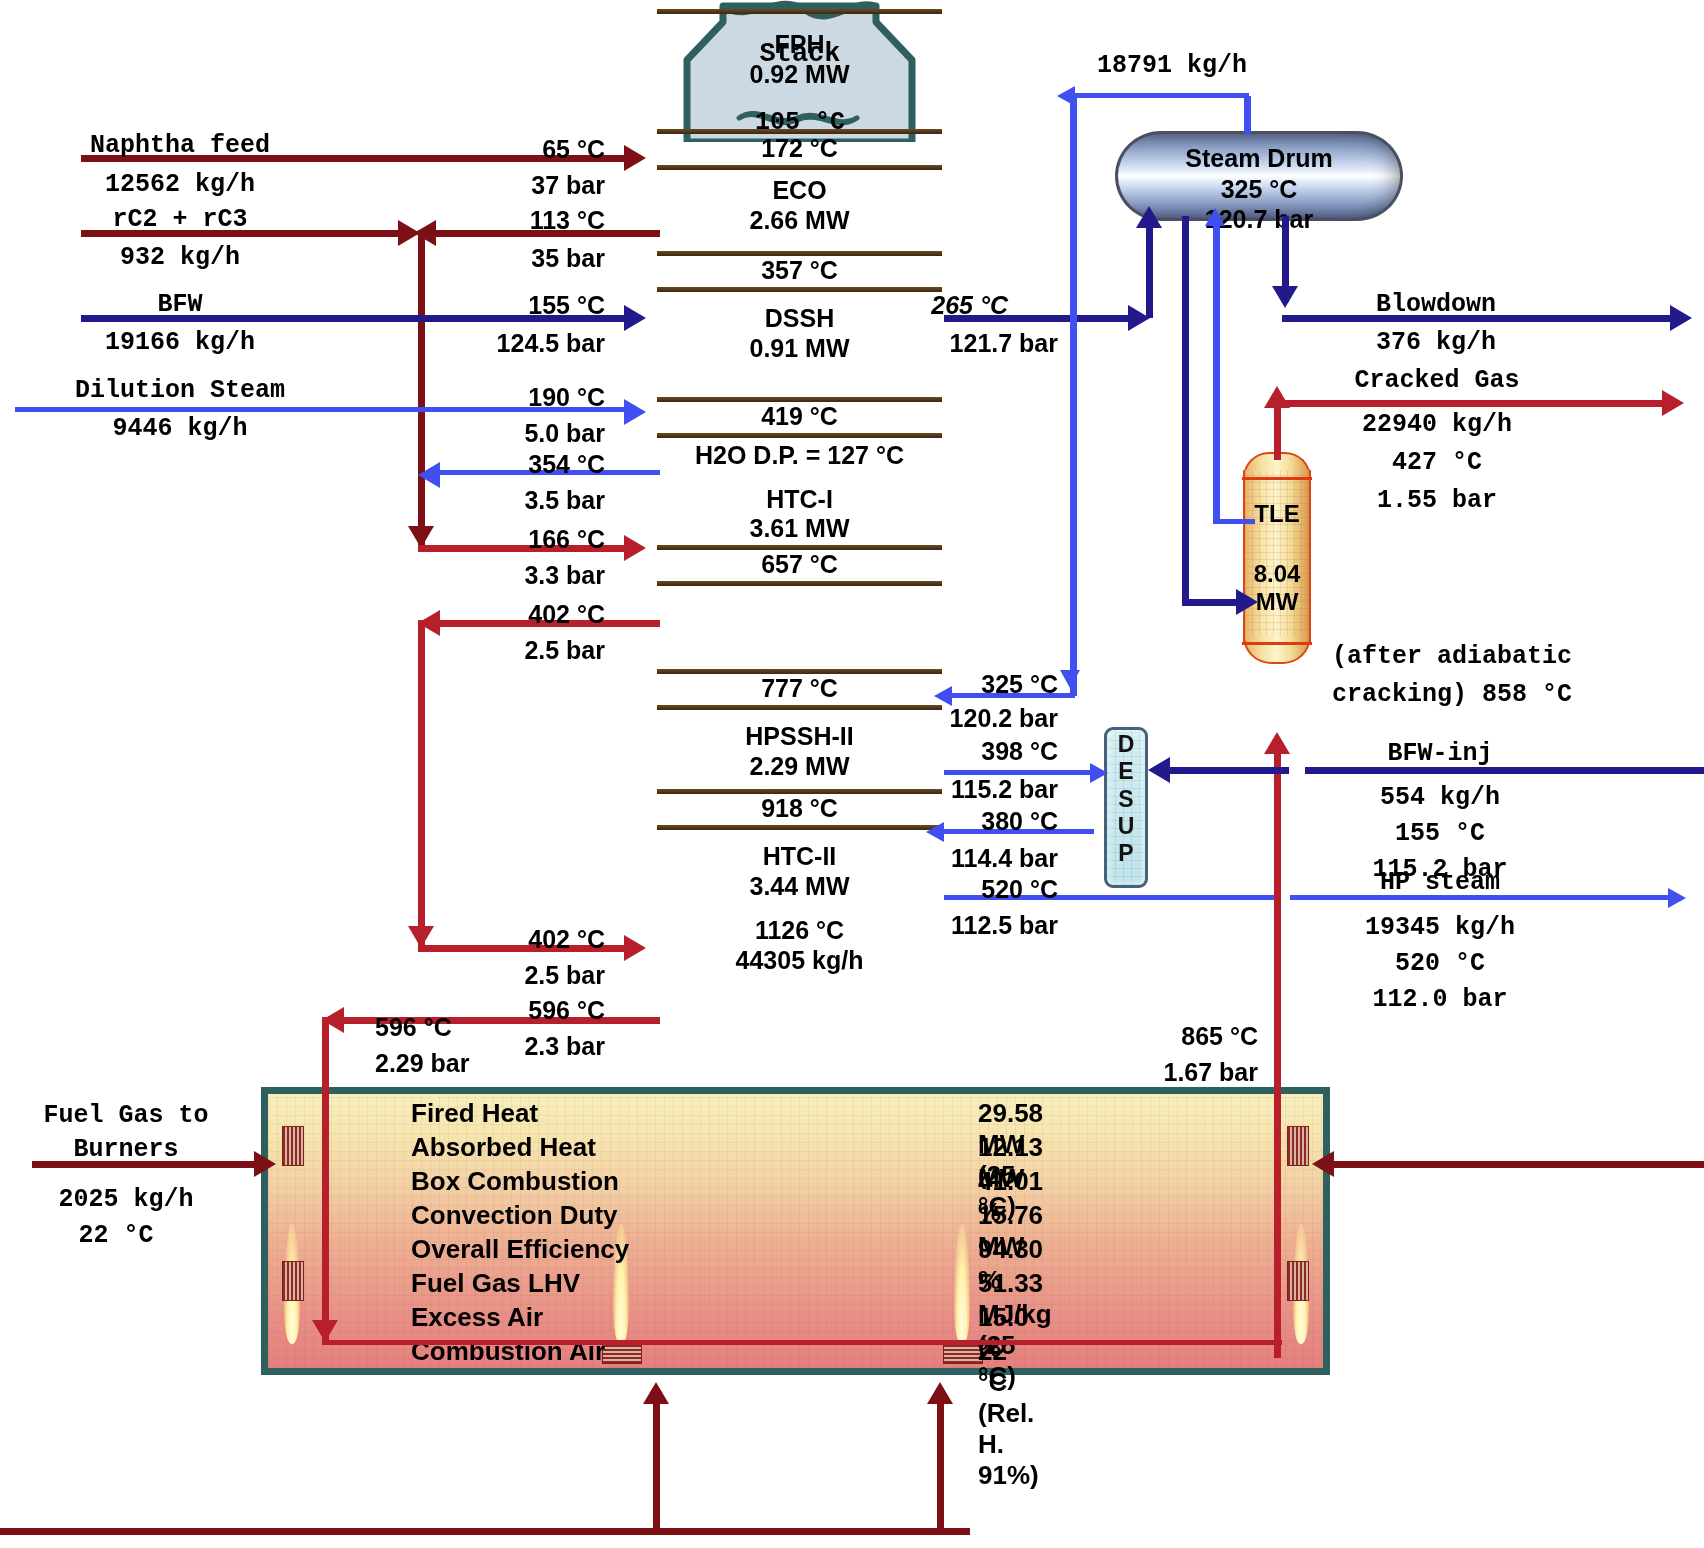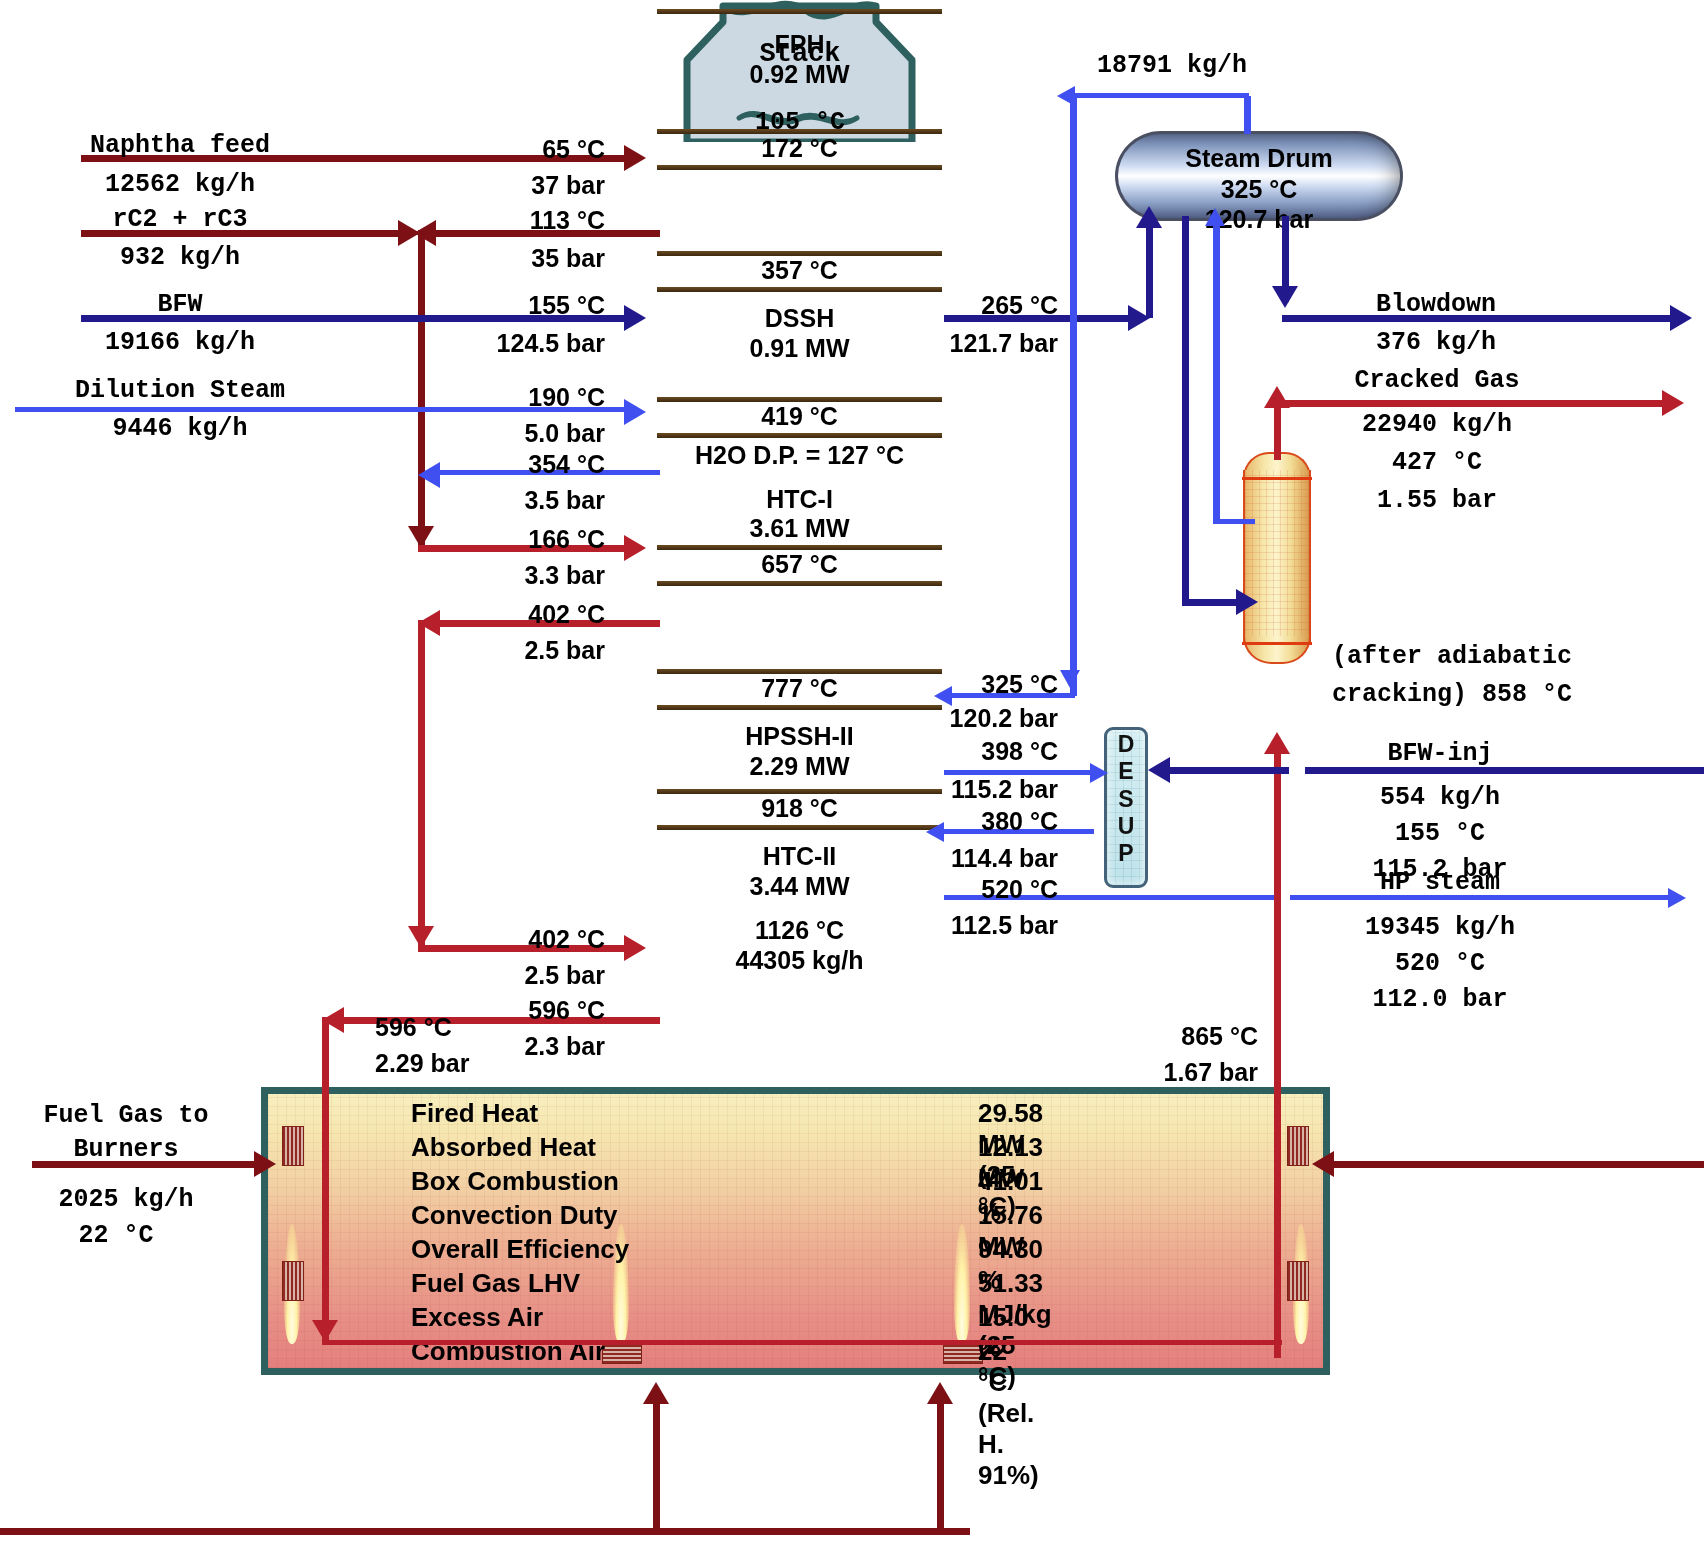--- a/index.html
+++ b/index.html
@@ -182,20 +182,24 @@
     <div class="coilDiv" style="top:669px"></div>
     <div class="coilDiv" style="top:705px"></div>
     <div class="coilDiv" style="top:789px"></div>
     <div class="coilDiv" style="top:825px"></div>
 
     <div class="sectLbl" style="top:30px">
       <div>FPH</div>
       <div>0.92 MW</div>
     </div>
     <div class="sectLbl" style="top:134px">172 °C</div>
+    <div class="sectLbl" style="top:176px">
+      <div>ECO</div>
+      <div>2.66 MW</div>
+    </div>
     <div class="sectLbl" style="top:256px">357 °C</div>
     <div class="sectLbl" style="top:304px">
       <div>DSSH</div>
       <div>0.91 MW</div>
     </div>
     <div class="sectLbl" style="top:402px">419 °C</div>
     <div class="sectLbl" style="top:441px">
       <div>H2O D.P. = 127 °C</div>
       <div style="height:14px"></div>
       <div>HTC-I</div>
@@ -276,20 +280,25 @@
       <div>120.7 bar</div>
     </div>
   </div>
 
   <div id="tle">
     <div id="tleCap"></div>
     <div id="tleBody"></div>
     <div id="tleBot"></div>
     <div class="tleLine" style="top:25px"></div>
     <div class="tleLine" style="top:190px"></div>
+    <div id="tleTxt">
+      <div style="margin-top:48px">TLE</div>
+      <div style="margin-top:32px">8.04</div>
+      <div>MW</div>
+    </div>
   </div>
 
   <div id="desup">
     <span>D</span>
     <span>E</span>
     <span>S</span>
     <span>U</span>
     <span>P</span>
   </div>
 
@@ -428,21 +437,21 @@
   <div class="lbl r" style="left:605px; top:1033px;">2.3 bar</div>
 
   <div class="lbl" style="left:375px; top:1014px;">596 °C</div>
   <div class="lbl" style="left:375px; top:1050px;">2.29 bar</div>
 
   <div class="lbl c" style="left:126px; top:1103px;">Fuel Gas to</div>
   <div class="lbl c" style="left:126px; top:1137px;">Burners</div>
   <div class="lbl c" style="left:126px; top:1187px;">2025 kg/h</div>
   <div class="lbl c" style="left:116px; top:1223px;">22 °C</div>
 
-  <div class="lbl r" style="left:1058px; top:292px;">265 °C</div>
+  <div class="lbl r" style="left:1008px; top:292px;font-style:italic;">265 °C</div>
   <div class="lbl r" style="left:1058px; top:330px;">121.7 bar</div>
 
   <div class="lbl c" style="left:1172px; top:53px;">18791 kg/h</div>
 
   <div class="lbl c" style="left:1436px; top:292px;">Blowdown</div>
   <div class="lbl c" style="left:1436px; top:330px;">376 kg/h</div>
 
   <div class="lbl c" style="left:1437px; top:368px;">Cracked Gas</div>
   <div class="lbl c" style="left:1437px; top:412px;">22940 kg/h</div>
   <div class="lbl c" style="left:1437px; top:450px;">427 °C</div>

